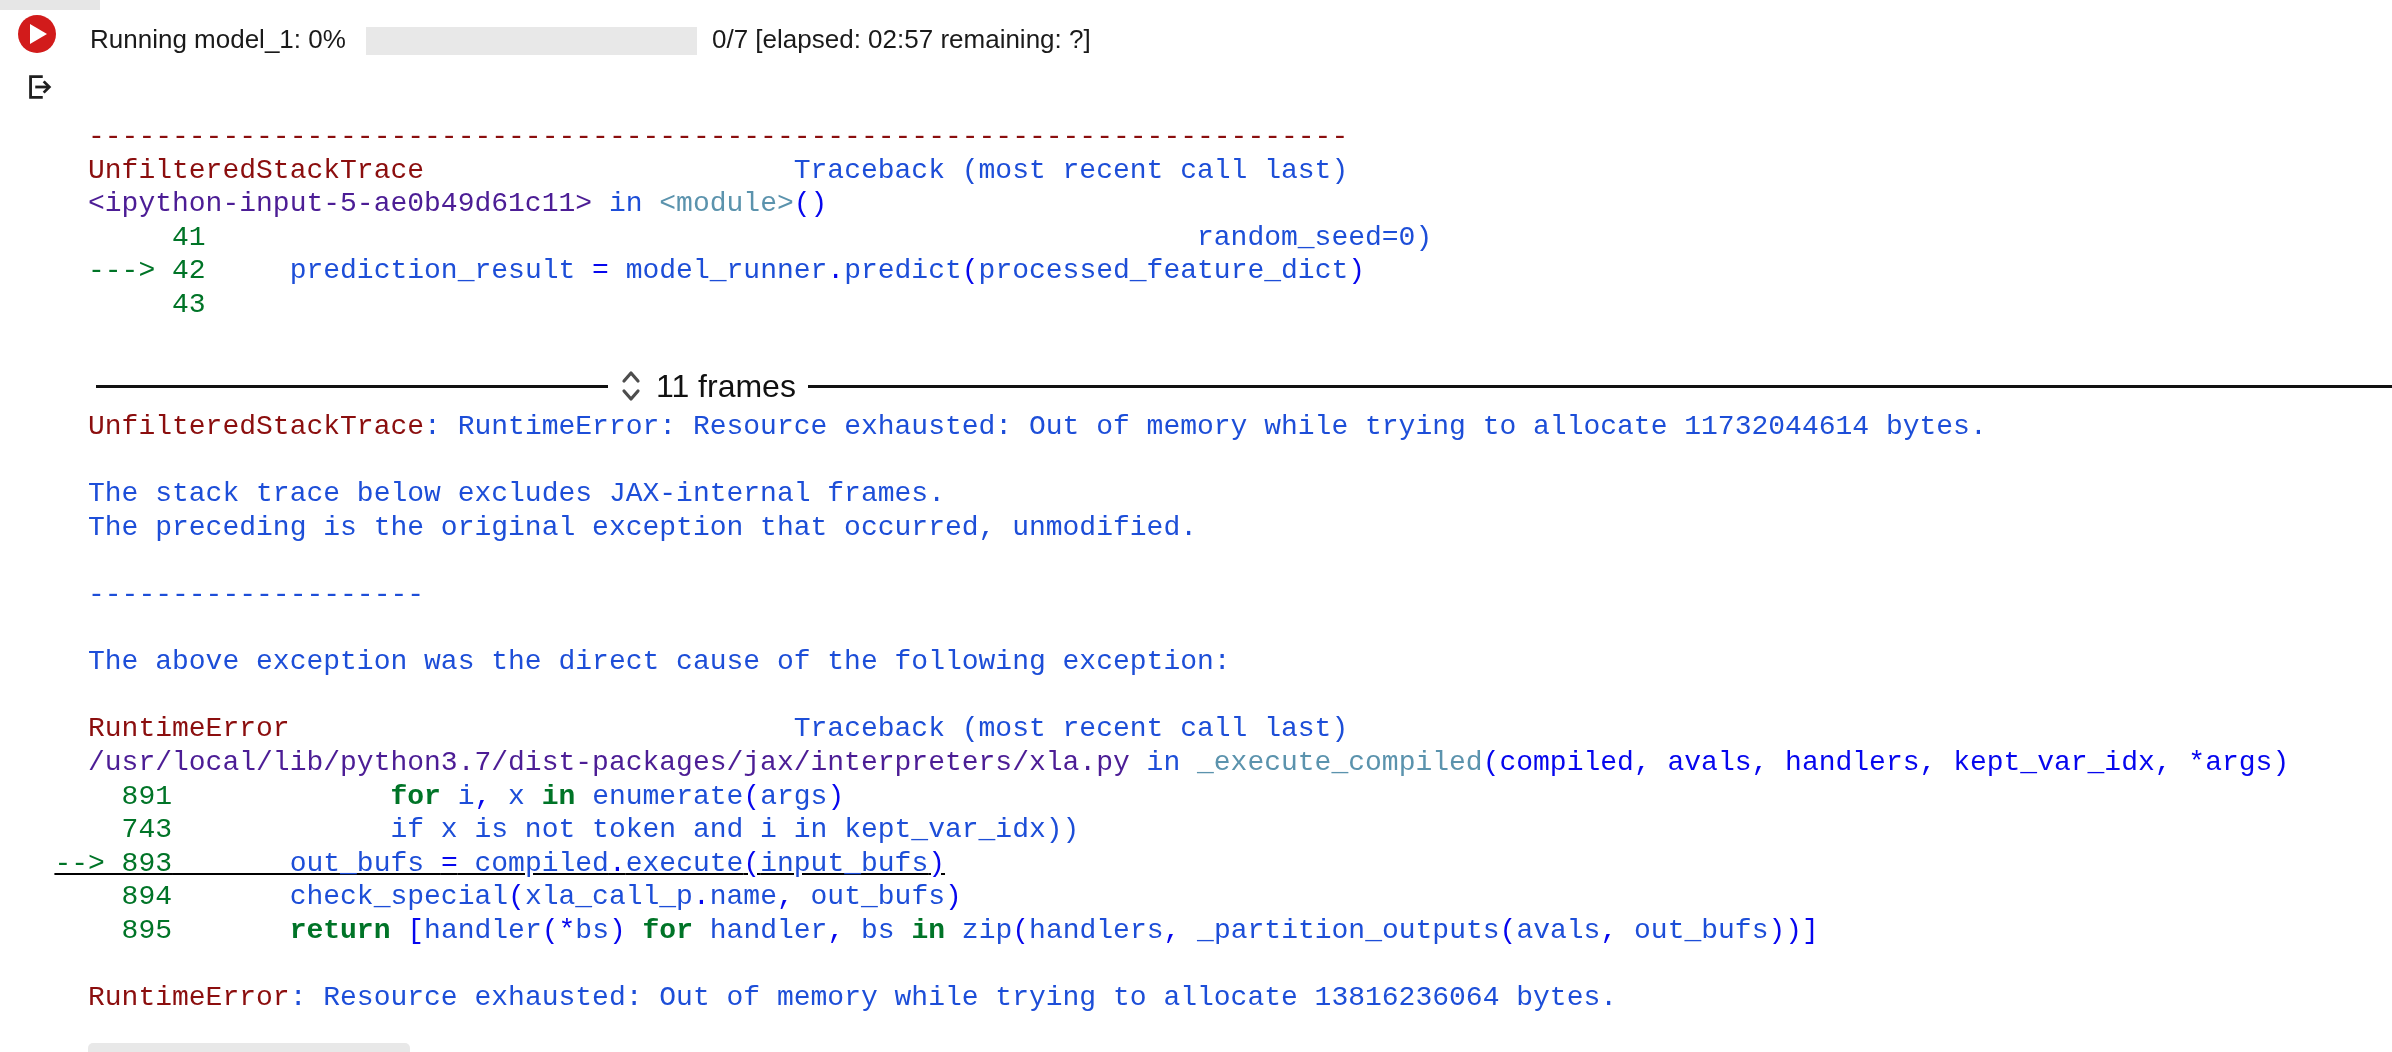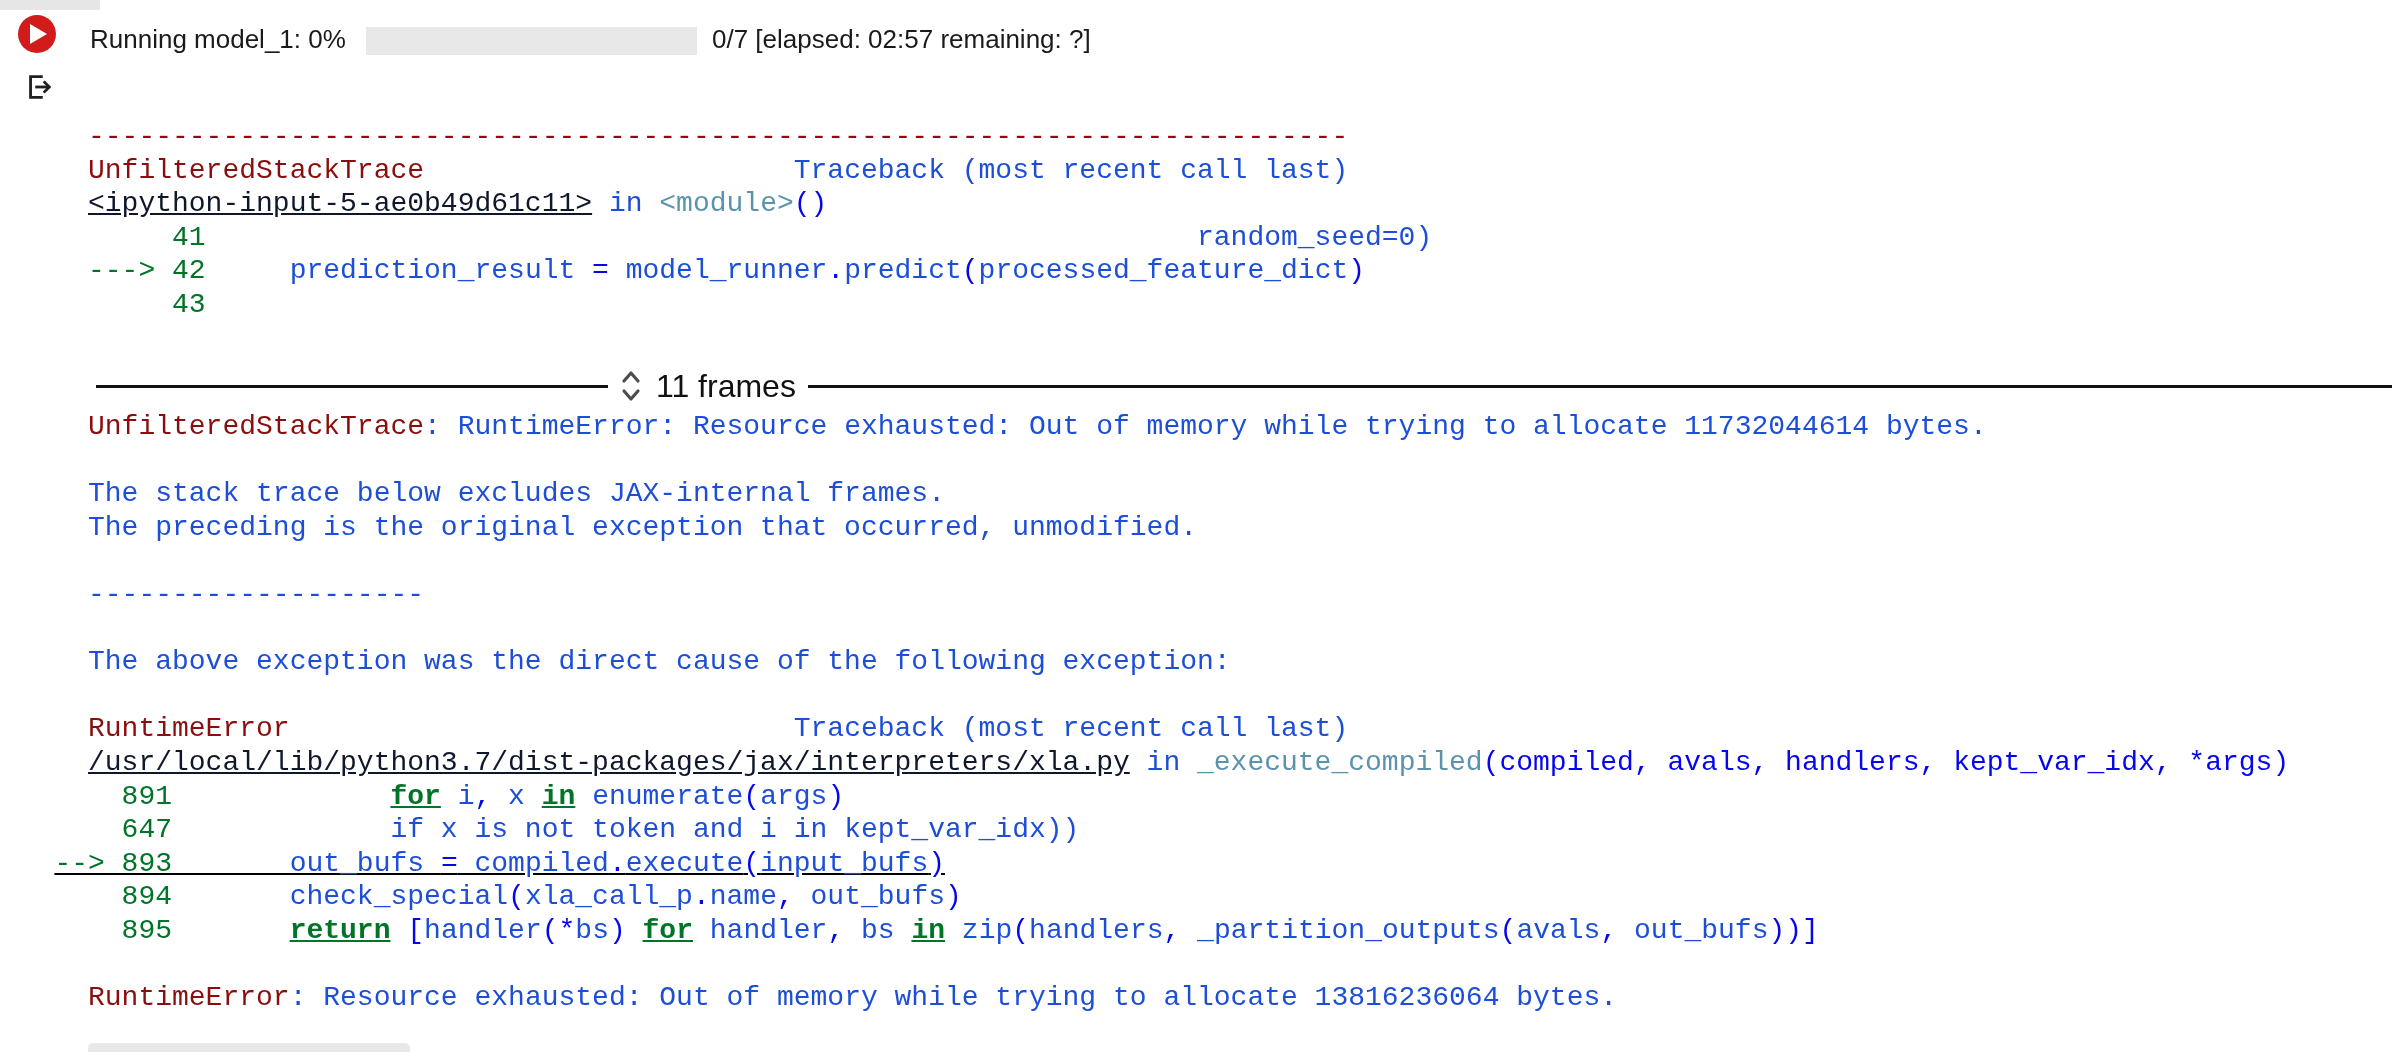--- a/index.html
+++ b/index.html
@@ -50,24 +50,24 @@
     color: #000000;
   }
   #traceback-top { top: 120px; }
   #output-body   { top: 410px; }
   .line { white-space: pre; height: 33.6px; line-height: 33.6px; }
   .line.outdent { margin-left: -33.6px; text-decoration: underline; } 
 
   .c-plain { color: #1d4ed8; }
   .c-red   { color: #8b0e0e; }
   .c-green { color: #007427; }
-  .c-kw    { color: #007427; font-weight: bold; text-decoration: underline; }
+  .c-kw    { color: #007427; font-weight: bold; }
   .c-blue  { color: #0606ee; }
   .c-teal  { color: #5b93ad; }
-  .c-link  { color: #0f172a; text-decoration: underline; cursor: pointer; }
+  .c-link  { color: #4c1d95; cursor: pointer; }
 
   
   #frames-divider {
     left: 0; top: 368px; right: 0; height: 36px;
     display: flex; align-items: center;
   }
   .divider-line { height: 0; border-top: 3px solid #111111; }
   #divider-line-left  { margin-left: 96px; width: 512px; }
   #divider-line-right { flex: 1; margin-right: 0; }
   #frames-toggle {
@@ -138,21 +138,21 @@
     <div class="line"><span class="c-plain">The stack trace below excludes JAX-internal frames.</span></div>
     <div class="line"><span class="c-plain">The preceding is the original exception that occurred, unmodified.</span></div>
     <div class="line">&nbsp;</div>
     <div class="line"><span class="c-plain">--------------------</span></div>
     <div class="line">&nbsp;</div>
     <div class="line"><span class="c-plain">The above exception was the direct cause of the following exception:</span></div>
     <div class="line">&nbsp;</div>
     <div class="line"><span class="c-red">RuntimeError</span><span class="c-plain">                              Traceback (most recent call last)</span></div>
     <div class="line"><span class="c-link">/usr/local/lib/python3.7/dist-packages/jax/interpreters/xla.py</span><span class="c-plain"> in </span><span class="c-teal">_execute_compiled</span><span class="c-blue">(compiled, avals, handlers, kept_var_idx, *args)</span></div>
     <div class="line"><span class="c-green">  891</span><span class="c-plain">             </span><span class="c-kw">for</span><span class="c-plain"> i</span><span class="c-blue">,</span><span class="c-plain"> x </span><span class="c-kw">in</span><span class="c-plain"> enumerate</span><span class="c-blue">(</span><span class="c-plain">args</span><span class="c-blue">)</span></div>
-    <div class="line"><span class="c-green">  647</span><span class="c-plain">             if x is not token and i in kept_var_idx))</span></div>
+    <div class="line"><span class="c-green">  743</span><span class="c-plain">             if x is not token and i in kept_var_idx))</span></div>
     <div class="line outdent"><span class="c-green">--&gt; 893</span><span class="c-plain">       out_bufs </span><span class="c-blue">=</span><span class="c-plain"> compiled</span><span class="c-blue">.</span><span class="c-plain">execute</span><span class="c-blue">(</span><span class="c-plain">input_bufs</span><span class="c-blue">)</span></div>
     <div class="line"><span class="c-green">  894</span><span class="c-plain">       check_special</span><span class="c-blue">(</span><span class="c-plain">xla_call_p</span><span class="c-blue">.</span><span class="c-plain">name</span><span class="c-blue">,</span><span class="c-plain"> out_bufs</span><span class="c-blue">)</span></div>
     <div class="line"><span class="c-green">  895</span><span class="c-plain">       </span><span class="c-kw">return</span><span class="c-plain"> </span><span class="c-blue">[</span><span class="c-plain">handler</span><span class="c-blue">(*</span><span class="c-plain">bs</span><span class="c-blue">)</span><span class="c-plain"> </span><span class="c-kw">for</span><span class="c-plain"> handler</span><span class="c-blue">,</span><span class="c-plain"> bs </span><span class="c-kw">in</span><span class="c-plain"> zip</span><span class="c-blue">(</span><span class="c-plain">handlers</span><span class="c-blue">,</span><span class="c-plain"> _partition_outputs</span><span class="c-blue">(</span><span class="c-plain">avals</span><span class="c-blue">,</span><span class="c-plain"> out_bufs</span><span class="c-blue">))]</span></div>
     <div class="line">&nbsp;</div>
     <div class="line"><span class="c-red">RuntimeError</span><span class="c-plain">: Resource exhausted: Out of memory while trying to allocate 13816236064 bytes.</span></div>
   </div>
 
 <div class="abs" id="bottom-bar"></div>
 
 </body></html>

